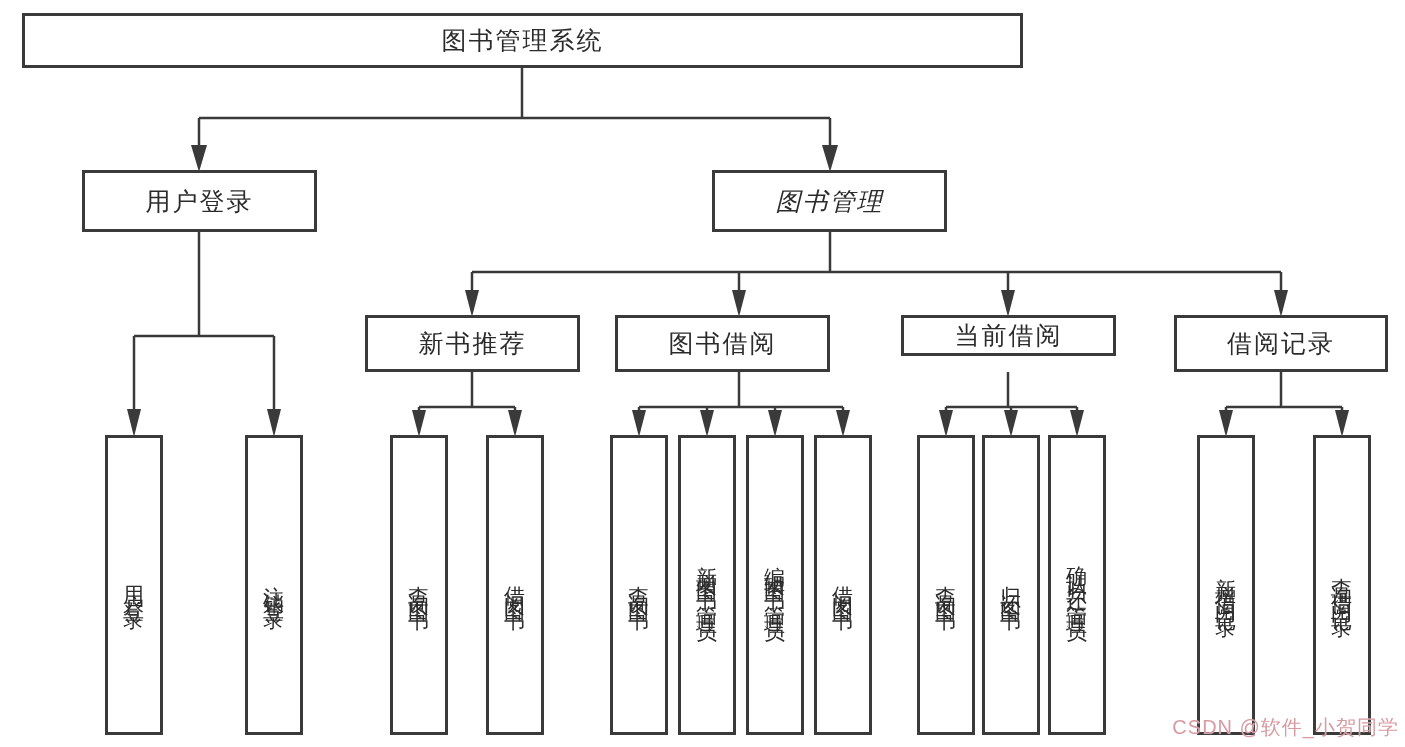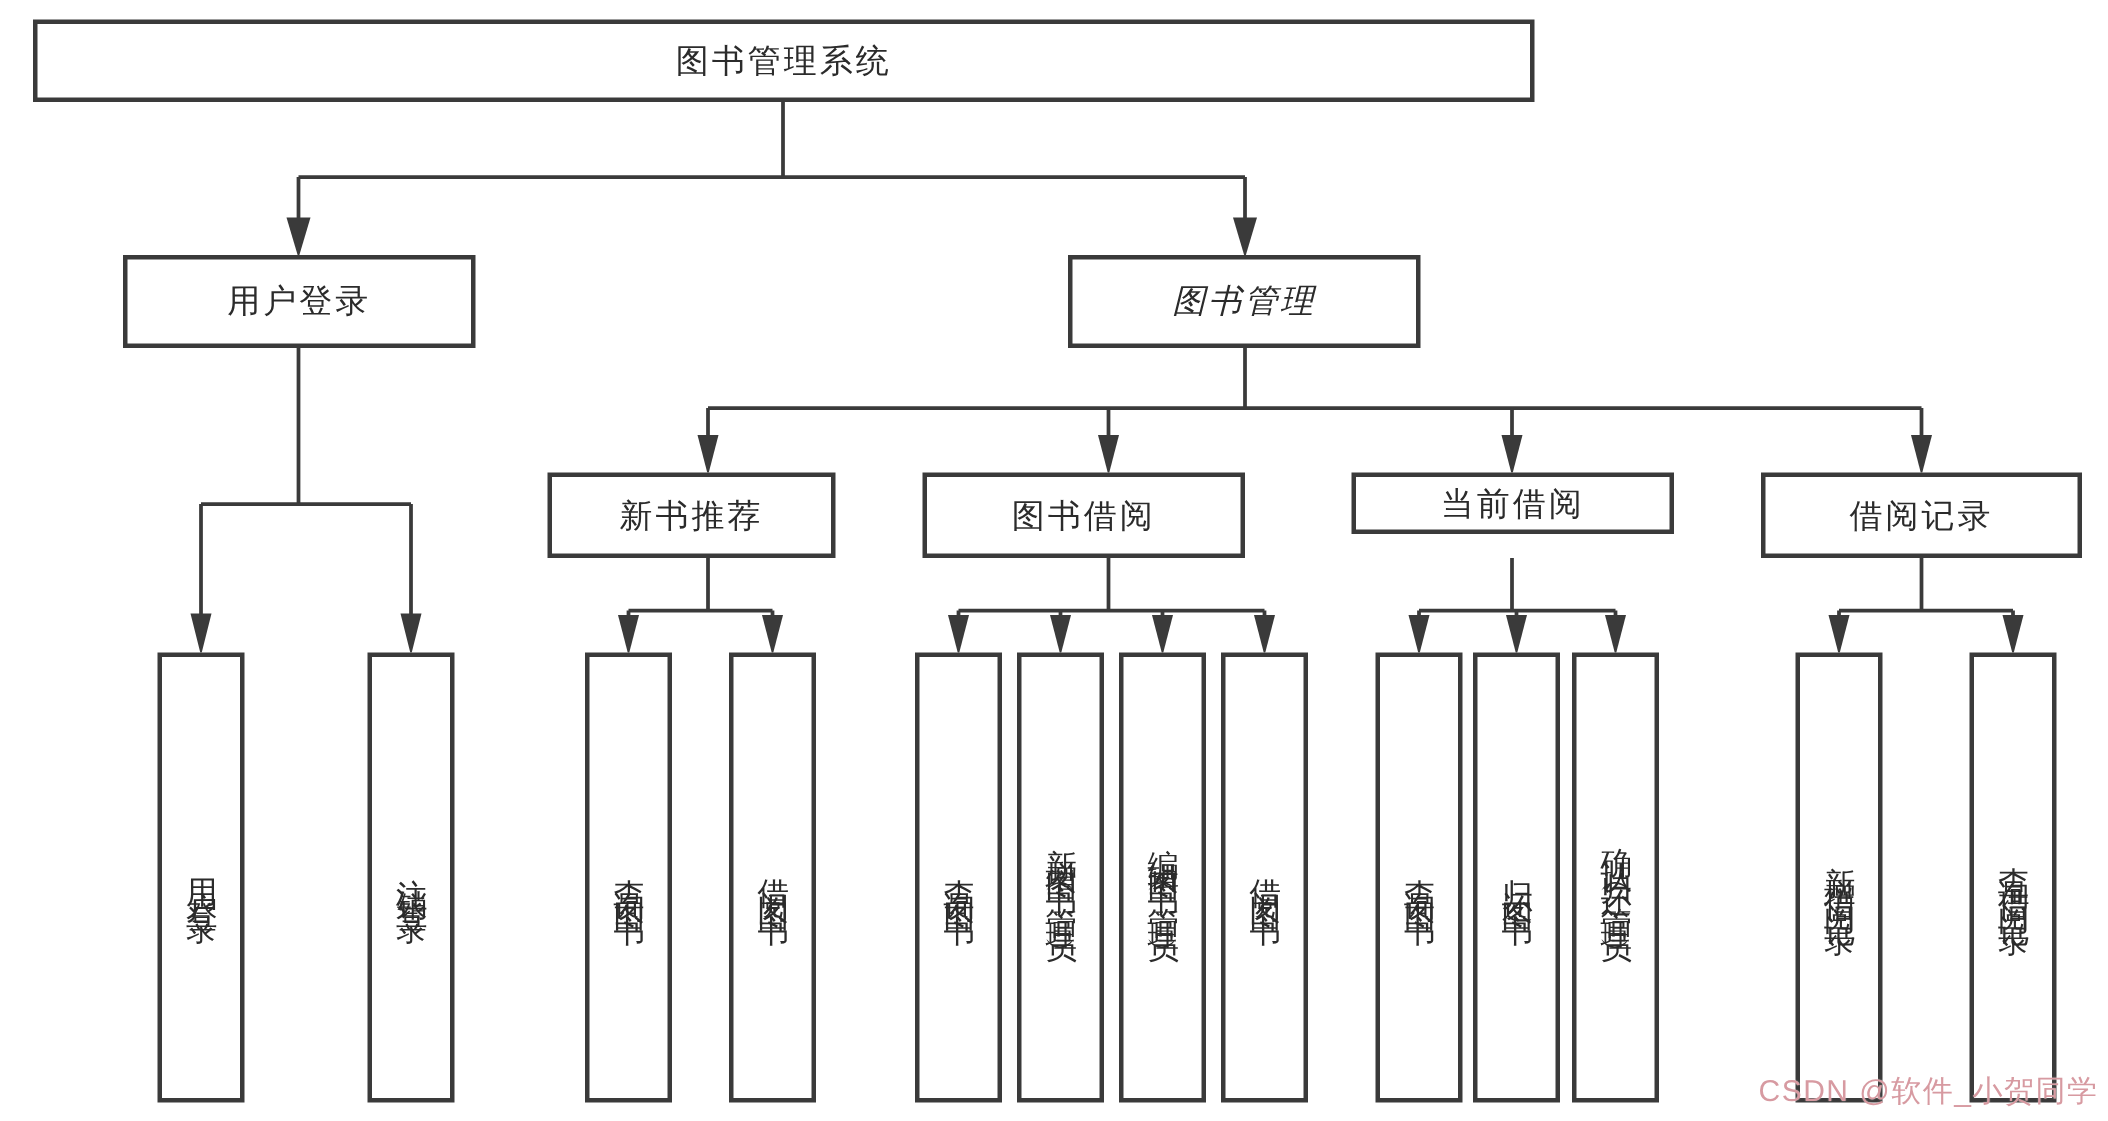--- a/index.html
+++ b/index.html
@@ -20,21 +20,21 @@
     position:absolute;left:0;top:0;width:1405px;height:747px;
     pointer-events:none;
   }
   .node{
     position:absolute;
     box-sizing:border-box;
     border:3px solid var(--line);
     background:#fff;
     display:flex;align-items:center;justify-content:center;
     color:var(--ink);
-    font-size:22px;
+    font-size:25px;
     letter-spacing:2px;
     white-space:nowrap;
   }
   .leaf{
     writing-mode:vertical-rl;
     text-orientation:mixed;
     letter-spacing:8px;
     font-size:21px;
     line-height:1;
   }
@@ -127,21 +127,21 @@
       <line x1="1342" y1="407" x2="1342" y2="412"></line>
       <polygon points="1335,410 1349,410 1342,437" stroke="none"></polygon>
     </g>
   </svg>
 
   <div class="node" style="left:22px;top:13px;width:1001px;height:55px;">图书管理系统</div>
 
   <div class="node" style="left:82px;top:170px;width:235px;height:62px;">用户登录</div>
   <div class="node" style="left:712px;top:170px;width:235px;height:62px;font-style:italic;">图书管理</div>
 
-  <div class="node" style="left:365px;top:315px;width:192px;height:57px;">新书推荐</div>
+  <div class="node" style="left:365px;top:315px;width:215px;height:57px;">新书推荐</div>
   <div class="node" style="left:615px;top:315px;width:215px;height:57px;">图书借阅</div>
   <div class="node" style="left:901px;top:315px;width:215px;height:41px;">当前借阅</div>
   <div class="node" style="left:1174px;top:315px;width:214px;height:57px;">借阅记录</div>
 
   <div class="node leaf" style="left:105px;top:435px;width:58px;height:300px;">用户登录</div>
   <div class="node leaf" style="left:245px;top:435px;width:58px;height:300px;">注销登录</div>
 
   <div class="node leaf" style="left:390px;top:435px;width:58px;height:300px;">查询图书</div>
   <div class="node leaf" style="left:486px;top:435px;width:58px;height:300px;">借阅图书</div>
 

